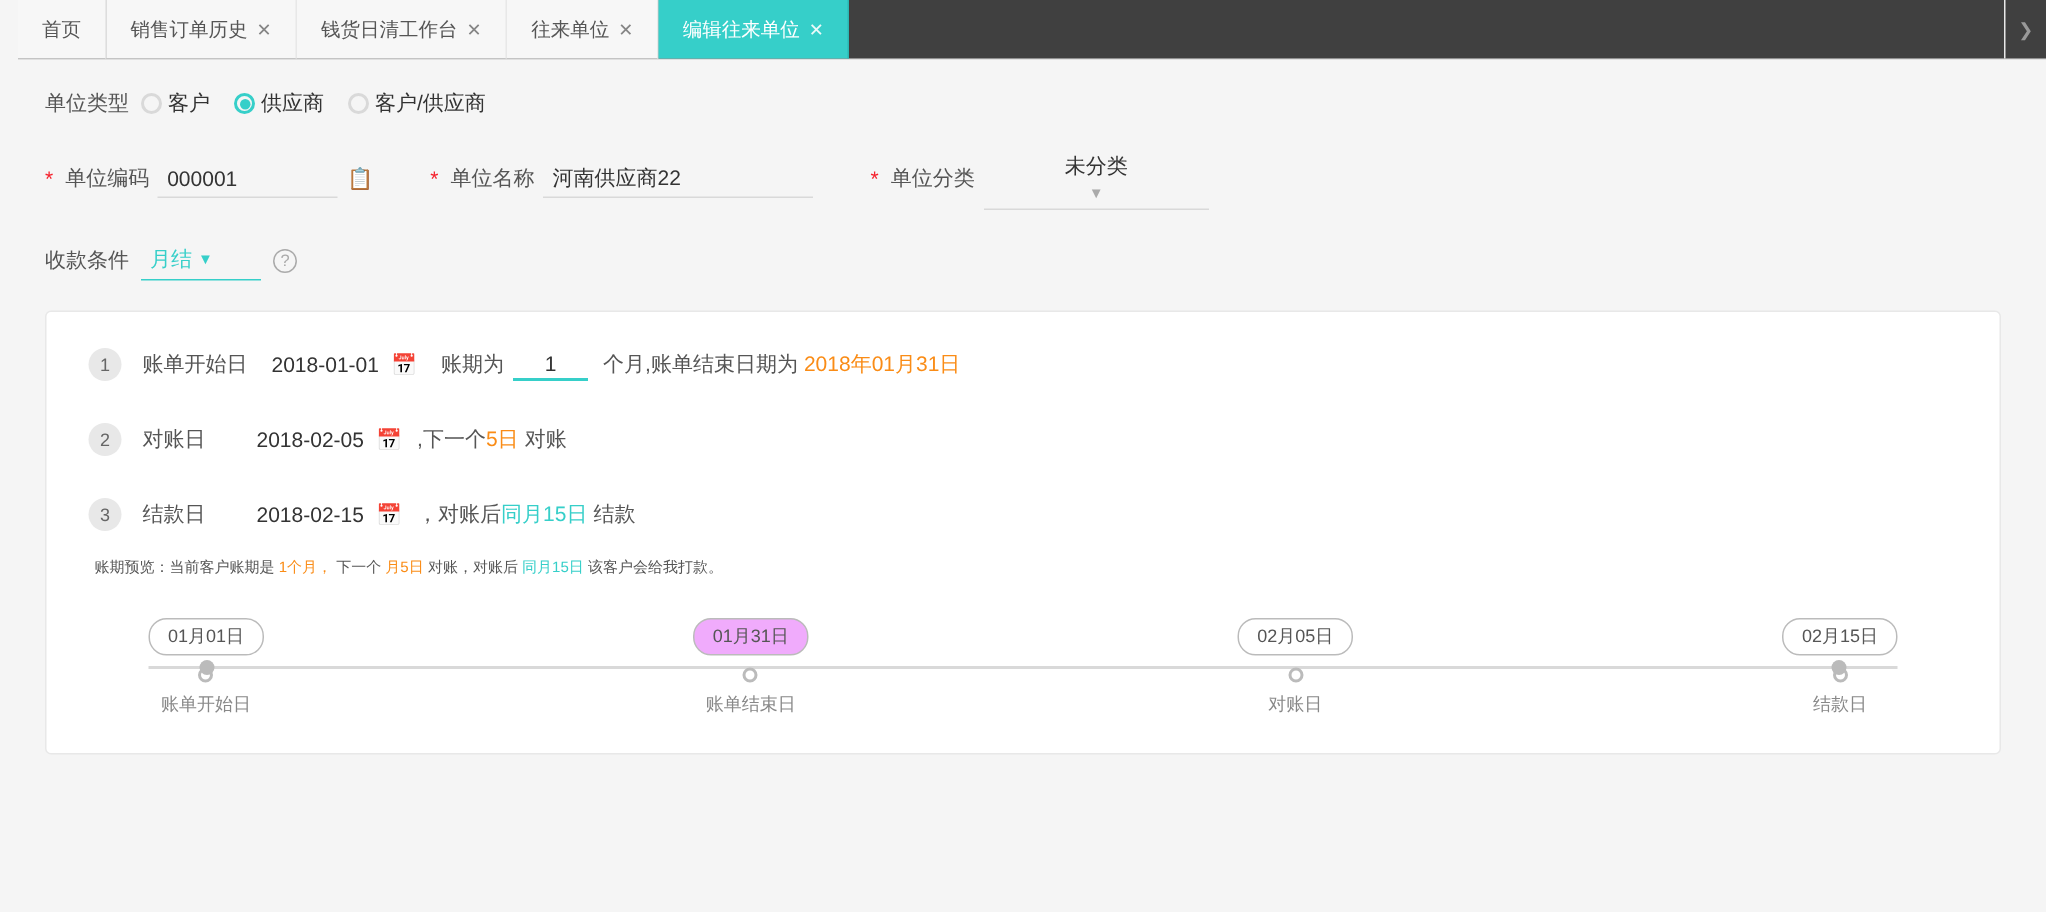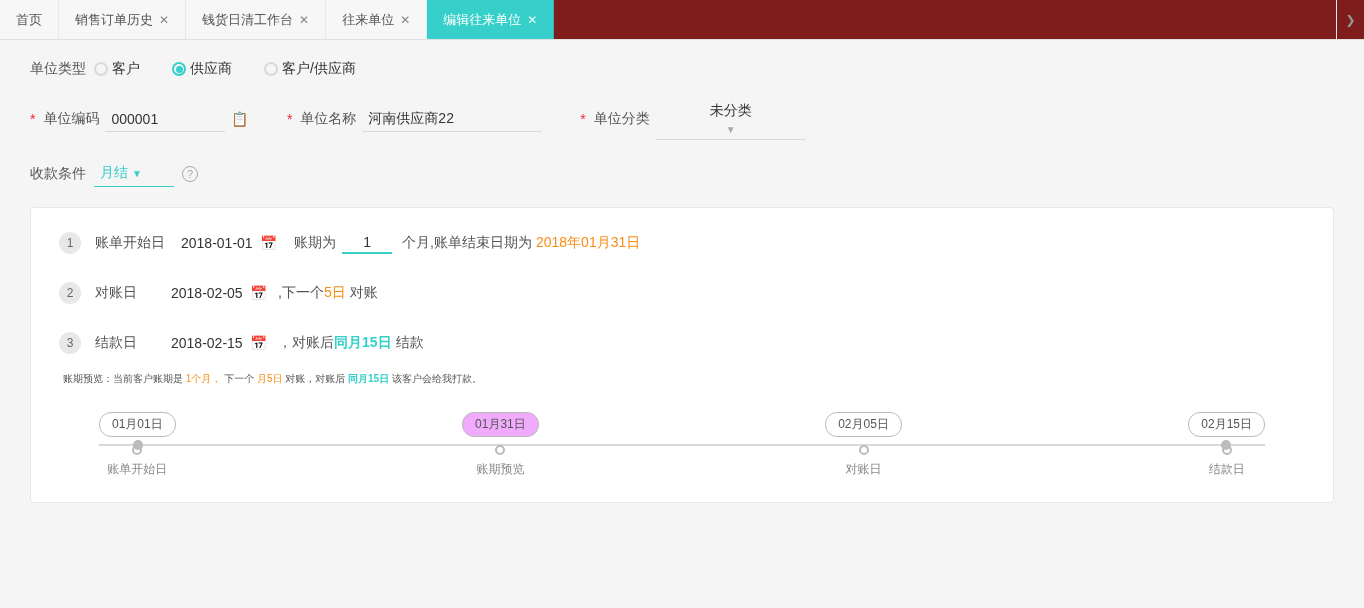--- a/index.html
+++ b/index.html
@@ -2,24 +2,25 @@
 <html><head>
   <meta charset="utf-8">
   <style>
     * { box-sizing: border-box; margin: 0; padding: 0; }
     body { font-family: "Microsoft YaHei", "PingFang SC", sans-serif; font-size: 14px; color: #333; background: #f5f5f5; }
 
     
     .tab-bar {
       display: flex;
       align-items: stretch;
-      background: #7f1d1d;
+      background: #404040;
       border-bottom: 1px solid #e0e0e0;
       height: 40px;
       padding-left: 0;
+      margin-left: 12px;
     }
     .tab-item {
       display: flex;
       align-items: center;
       padding: 0 16px;
       cursor: pointer;
       font-size: 13px;
       color: #555;
       border-right: 1px solid #e8e8e8;
       background: #f7f7f7;
@@ -66,21 +67,21 @@
       flex-wrap: wrap;
     }
     .form-label {
       color: #555;
       font-size: 14px;
       white-space: nowrap;
     }
     .required-star { color: #f5222d; margin-right: 2px; }
 
     
-    .radio-group { display: flex; align-items: center; gap: 32px; text-align: right; }
+    .radio-group { display: flex; align-items: center; gap: 16px; text-align: right; }
     .radio-item { display: flex; align-items: center; gap: 4px; cursor: pointer; }
     .radio-circle {
       width: 14px; height: 14px;
       border-radius: 50%;
       border: 2px solid #d9d9d9;
       display: flex; align-items: center; justify-content: center;
       flex-shrink: 0;
     }
     .radio-circle.checked { border-color: #36cfc9; }
     .radio-dot { width: 7px; height: 7px; border-radius: 50%; background: #36cfc9; }
@@ -200,21 +201,21 @@
       font-size: 14px;
       color: #333;
       width: 50px;
       text-align: center;
       outline: none;
       padding: 2px 4px;
       background: transparent;
     }
 
     .highlight-orange { color: #fa8c16; font-weight: 500; }
-    .highlight-teal { color: #36cfc9; font-weight: 700; }
+    .highlight-teal { color: #36cfc9; font-weight: 400; }
 
     
     .preview-text {
       font-size: 10px;
       color: #555;
       margin-bottom: 24px;
       padding: 0 4px;
       line-height: 1.8;
     }
   </style>
@@ -357,21 +358,21 @@
 
           <div style="display:flex;flex-direction:column;align-items:center;">
             <div style="border:1px solid #bbb;border-radius:12px;padding:3px 12px;font-size:12px;color:#555;background:#fff;white-space:nowrap;margin-bottom:8px;">01月01日</div>
             <div style="width:10px;height:10px;border-radius:50%;border:2px solid #bbb;background:#fff;"></div>
             <div style="font-size:12px;color:#888;margin-top:6px;">账单开始日</div>
           </div>
 
           <div style="display:flex;flex-direction:column;align-items:center;">
             <div style="border:1px solid #bbb;border-radius:12px;padding:3px 12px;font-size:12px;color:#555;background:#f0abfc;white-space:nowrap;margin-bottom:8px;">01月31日</div>
             <div style="width:10px;height:10px;border-radius:50%;border:2px solid #bbb;background:#fff;"></div>
-            <div style="font-size:12px;color:#888;margin-top:6px;">账期预览</div>
+            <div style="font-size:12px;color:#888;margin-top:6px;">账单结束日</div>
           </div>
 
           <div style="display:flex;flex-direction:column;align-items:center;">
             <div style="border:1px solid #bbb;border-radius:12px;padding:3px 12px;font-size:12px;color:#555;background:#fff;white-space:nowrap;margin-bottom:8px;">02月05日</div>
             <div style="width:10px;height:10px;border-radius:50%;border:2px solid #bbb;background:#fff;"></div>
             <div style="font-size:12px;color:#888;margin-top:6px;">对账日</div>
           </div>
 
           <div style="display:flex;flex-direction:column;align-items:center;">
             <div style="border:1px solid #bbb;border-radius:12px;padding:3px 12px;font-size:12px;color:#555;background:#fff;white-space:nowrap;margin-bottom:8px;">02月15日</div>

